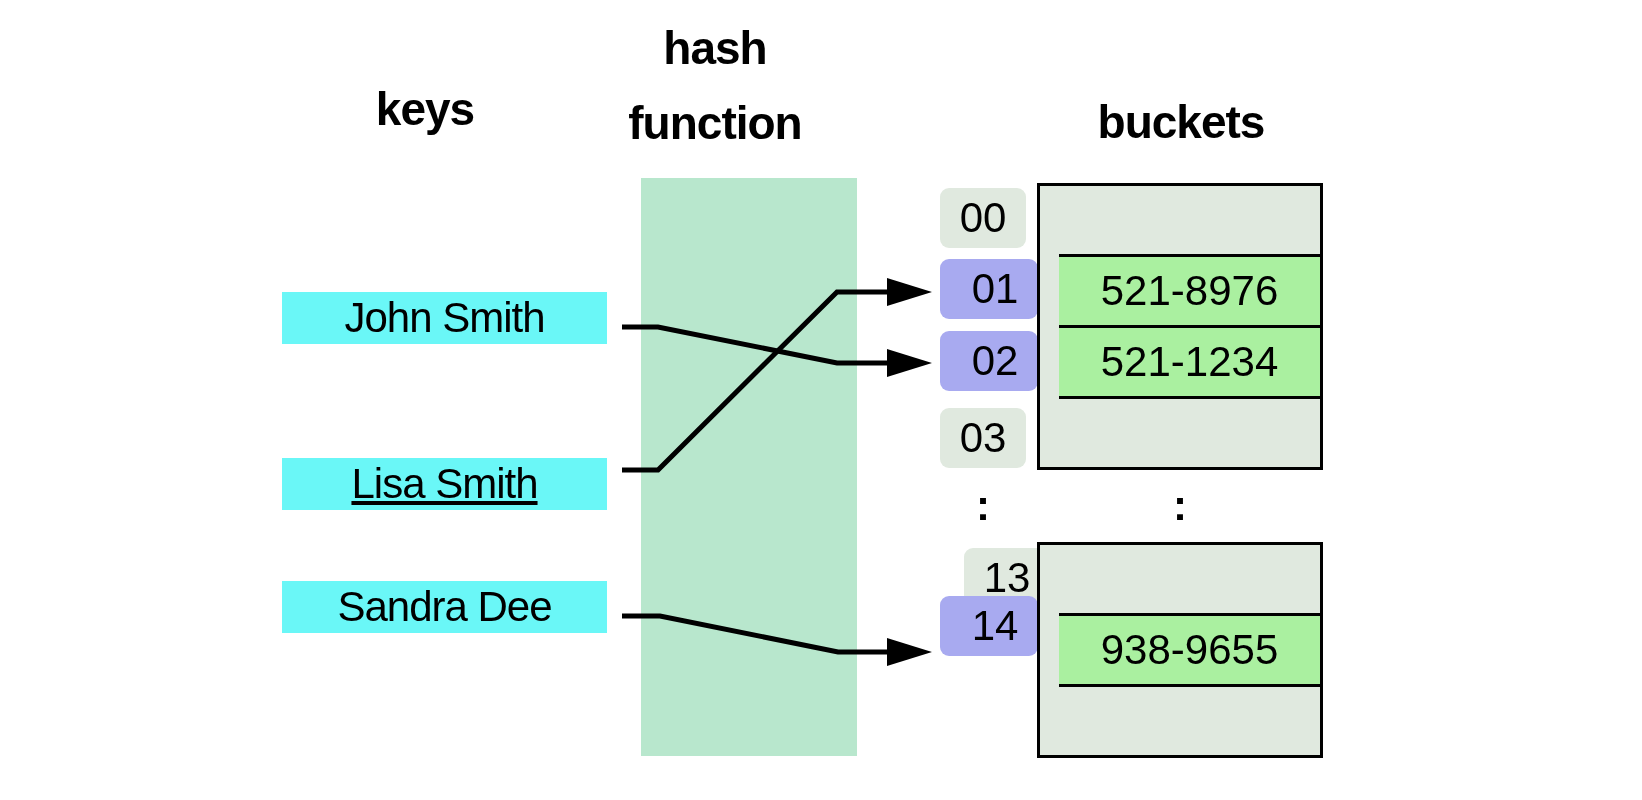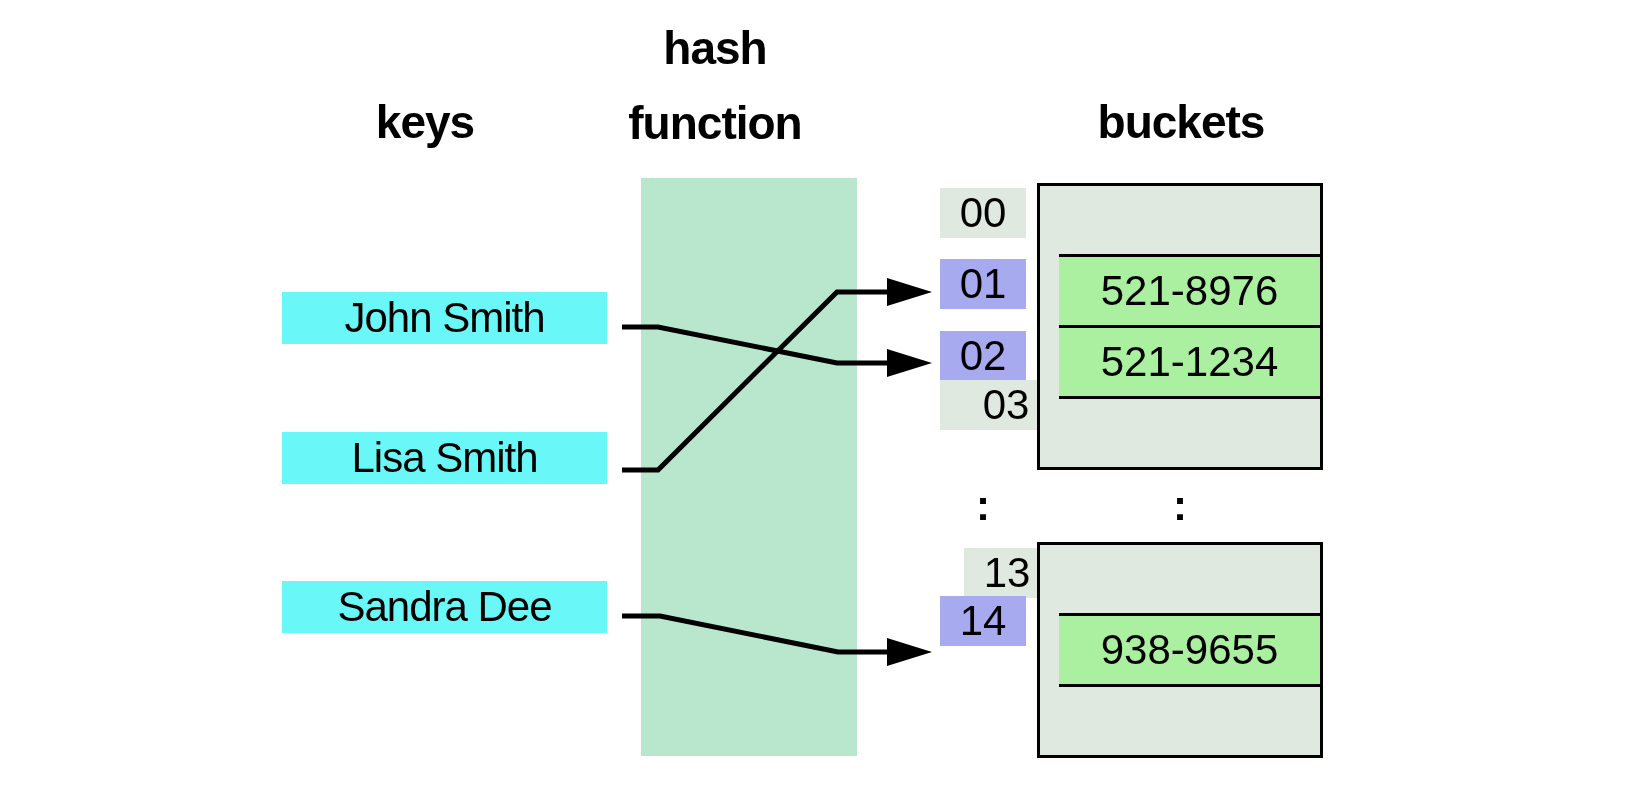--- a/index.html
+++ b/index.html
@@ -16,42 +16,42 @@
   .canvas{
     position:relative; width:1642px; height:800px; background:#fff;
     font-family:"Liberation Sans", sans-serif; color:var(--text);
     overflow:hidden;
   }
   .abs{ position:absolute; }
 
   
   .heading{ position:absolute; font-weight:bold; font-size:46px; line-height:52px;
             text-align:center; width:300px; letter-spacing:-1px; }
-  .heading-keys{ left:275px; top:96px; }
+  .heading-keys{ left:275px; top:83px; }
   .heading-hash{ left:565px; top:11px; }
   .heading-hash .hline{ line-height:75px; }
   .heading-buckets{ left:1031px; top:96px; }
 
   
   .hash-box{ left:641px; top:178px; width:216px; height:578px; background:var(--hash_box); }
 
   
   .key-box{ left:282px; width:325px; height:52px; background:var(--key_box);
             display:flex; align-items:center; justify-content:center;
             font-size:42px; letter-spacing:-1px; }
   .key-john{ top:292px; }
-  .key-lisa{ top:432px; }
+  .key-lisa{ top:458px;text-decoration:underline; }
   .key-sandra{ top:581px; }
 
   
-  .index-cell{ left:940px; width:86px; height:50px; background:var(--index_default);
+  .index-cell{ left:940px; width:86px; height:60px; background:var(--index_default);
                display:flex; align-items:center; justify-content:center;
-               font-size:42px; }
-  .index-cell.hl{ background:var(--index_highlight); }
-  .ix-00{ top:188px; } .ix-01{ top:259px; } .ix-02{ top:331px; } .ix-03{ top:380px;padding-left:23px; }
+               font-size:42px;border-radius:9px; }
+  .index-cell.hl{ background:var(--index_highlight);padding-left:12px; }
+  .ix-00{ top:188px; } .ix-01{ top:259px; } .ix-02{ top:331px; } .ix-03{ top:408px; }
   .ix-13{ top:548px;margin-left:24px; } .ix-14{ top:596px; } .ix-15{ top:690px; }
 
   
   .ellipsis{ height:58px; top:477px; display:flex; align-items:center; justify-content:center;
              font-size:42px; font-weight:bold; }
   .ellipsis-index{ left:940px; width:86px; }
   .ellipsis-buckets{ left:1037px; width:286px; }
 
   
   .bucket-box{ left:1037px; width:286px; box-sizing:border-box;

